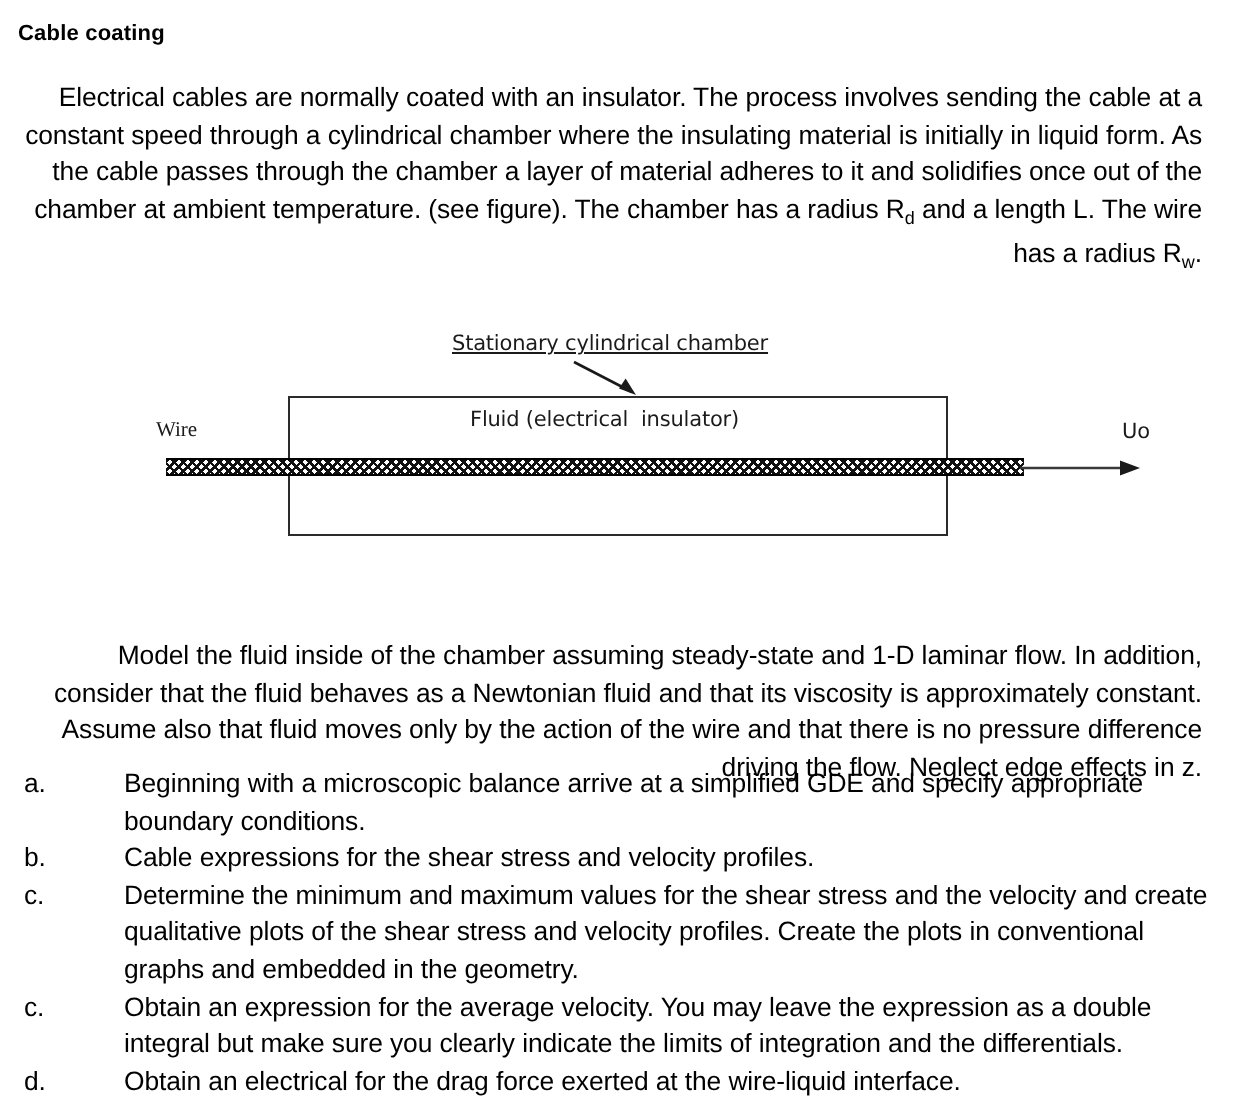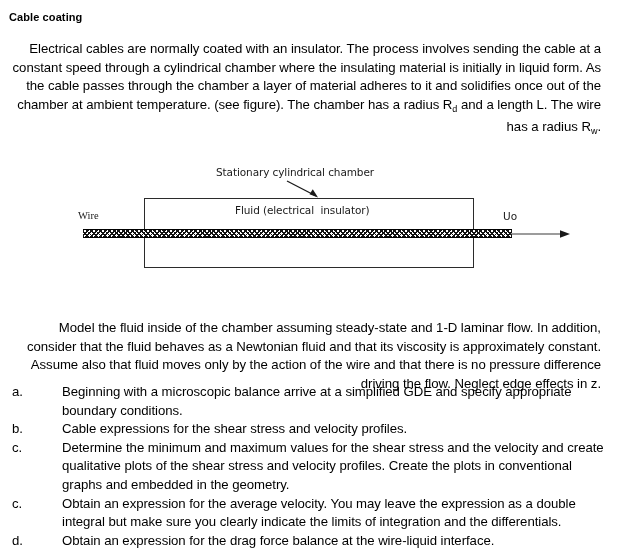--- a/index.html
+++ b/index.html
@@ -79,24 +79,24 @@
     width:630px;
     height:145px;
   }
   .fig-label{
     position:absolute;
     font-family:"DejaVu Sans", sans-serif;
     font-size:10.5px;
     color:#1a1a1a;
     white-space:pre;
   }
-  #chamber-caption{ left:216px; top:16px; letter-spacing:-0.1px;}
+  #chamber-caption{ left:226px; top:16px; letter-spacing:-0.1px;text-decoration:underline;}
   #fluid-label{ left:235px; top:54px; letter-spacing:-0.1px;text-align:center;}
   #wire-label{ left:78px; top:60px;font-family:Liberation Serif, serif; }
-  #uo-label{ left:503px; top:60px; }
+  #uo-label{ left:561px; top:60px; }
 
   .chamber-box{
     position:absolute;
     left:144px;
     top:48px;
     width:330px;
     height:70px;
     border:1.3px solid #2b2b2b;
     background:transparent;
     box-sizing:border-box;
@@ -185,17 +185,17 @@
     <div class="task-item">
       <span class="task-marker">c.</span>
       <span class="task-text">Determine the minimum and maximum values for the shear stress and the velocity and create qualitative plots of the shear stress and velocity profiles.  Create the plots in conventional graphs and embedded in the geometry.</span>
     </div>
     <div class="task-item">
       <span class="task-marker">c.</span>
       <span class="task-text">Obtain an expression for the average velocity.  You may leave the expression as a double integral but make sure you clearly indicate the limits of integration and the differentials.</span>
     </div>
     <div class="task-item">
       <span class="task-marker">d.</span>
-      <span class="task-text">Obtain an expression for the drag force balance at the wire-liquid interface.</span>
+      <span class="task-text">Obtain an electrical for the drag force exerted at the wire-liquid interface.</span>
     </div>
   </div>
 
 </div>
 
 </body></html>

